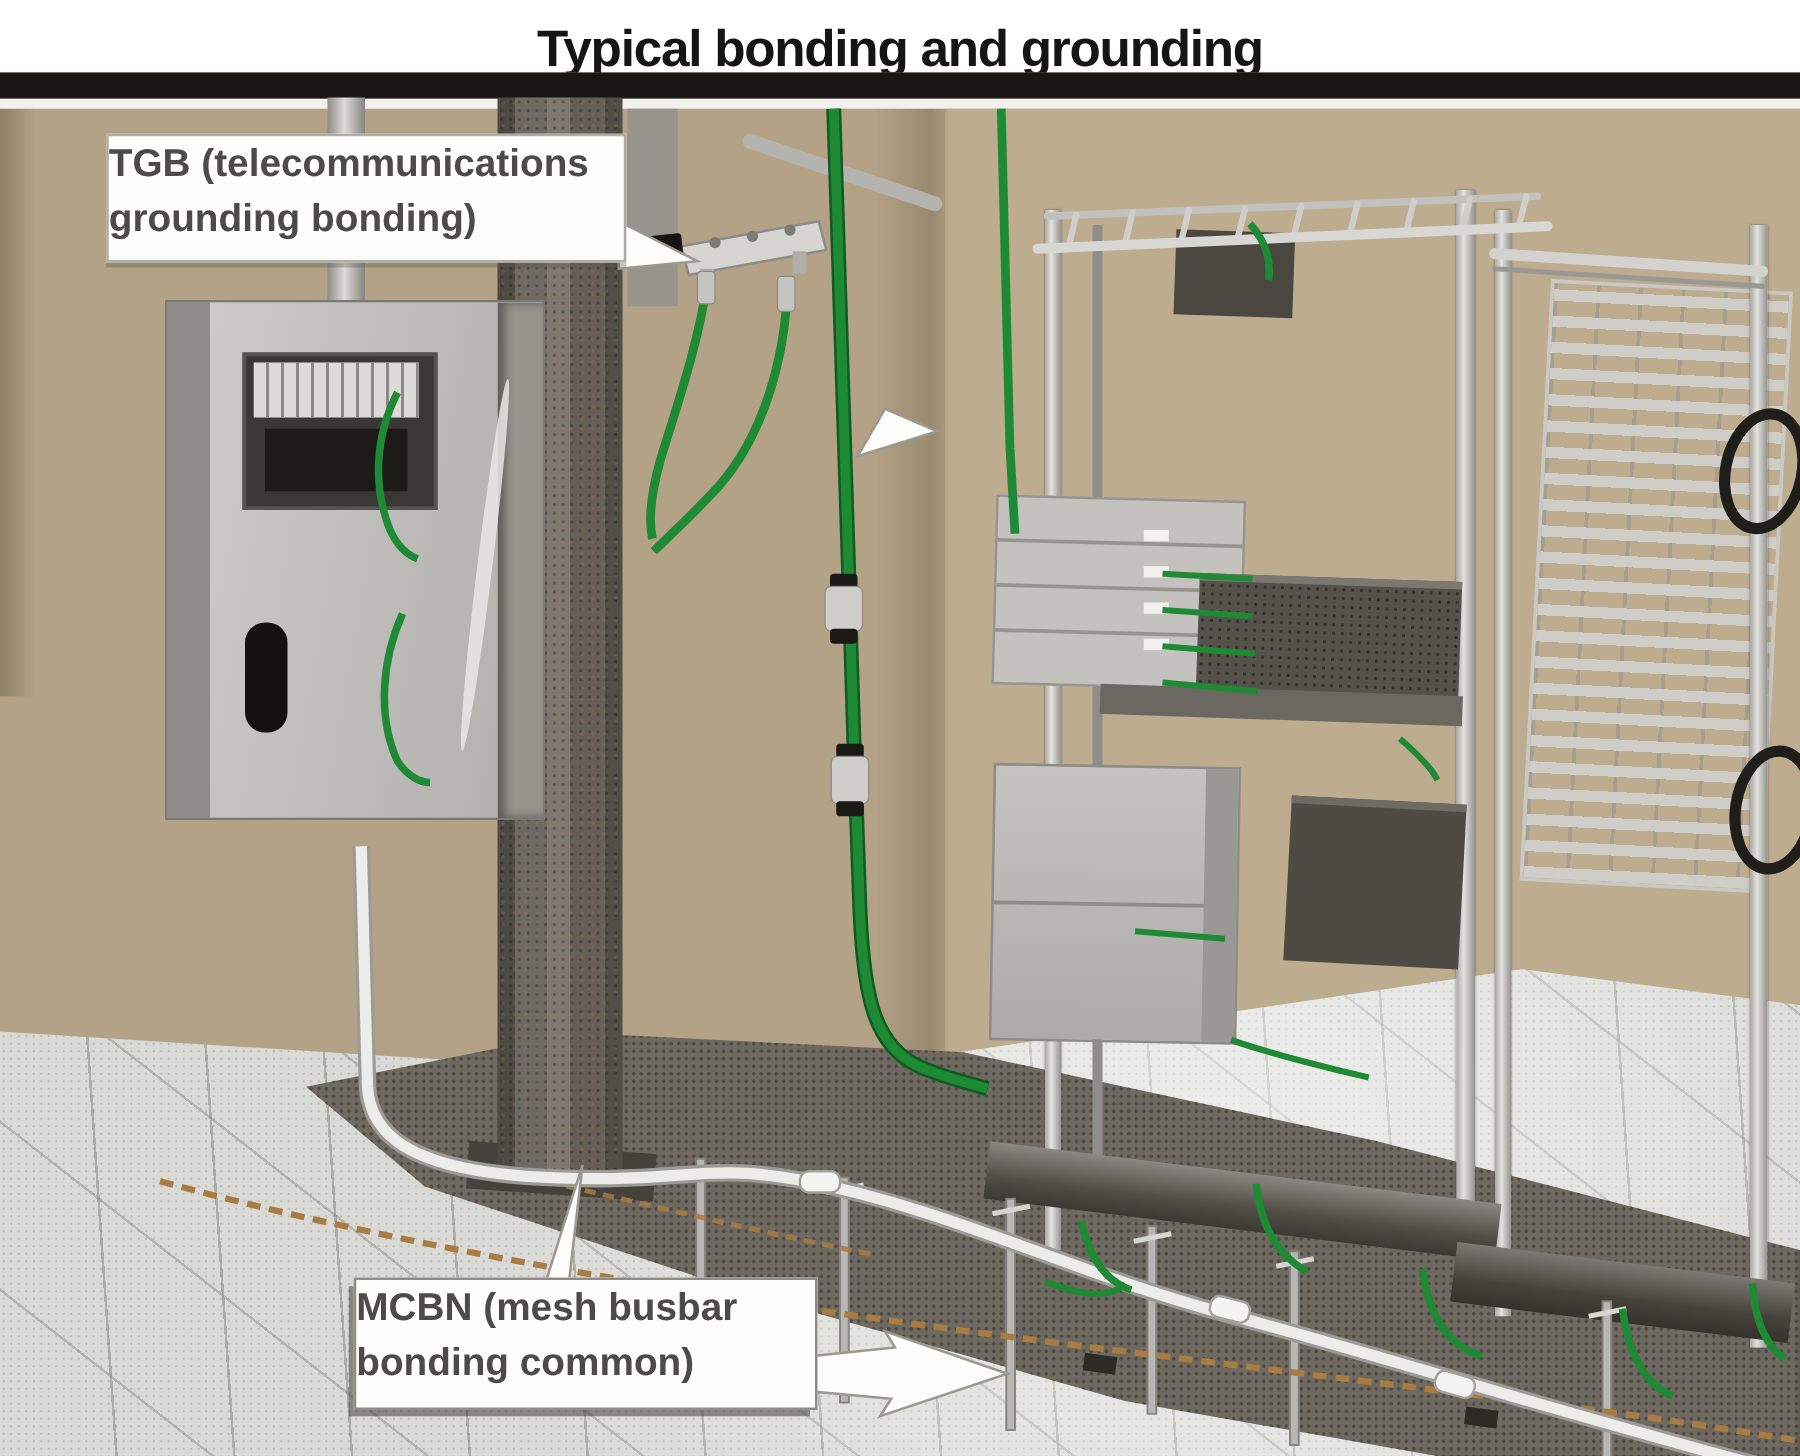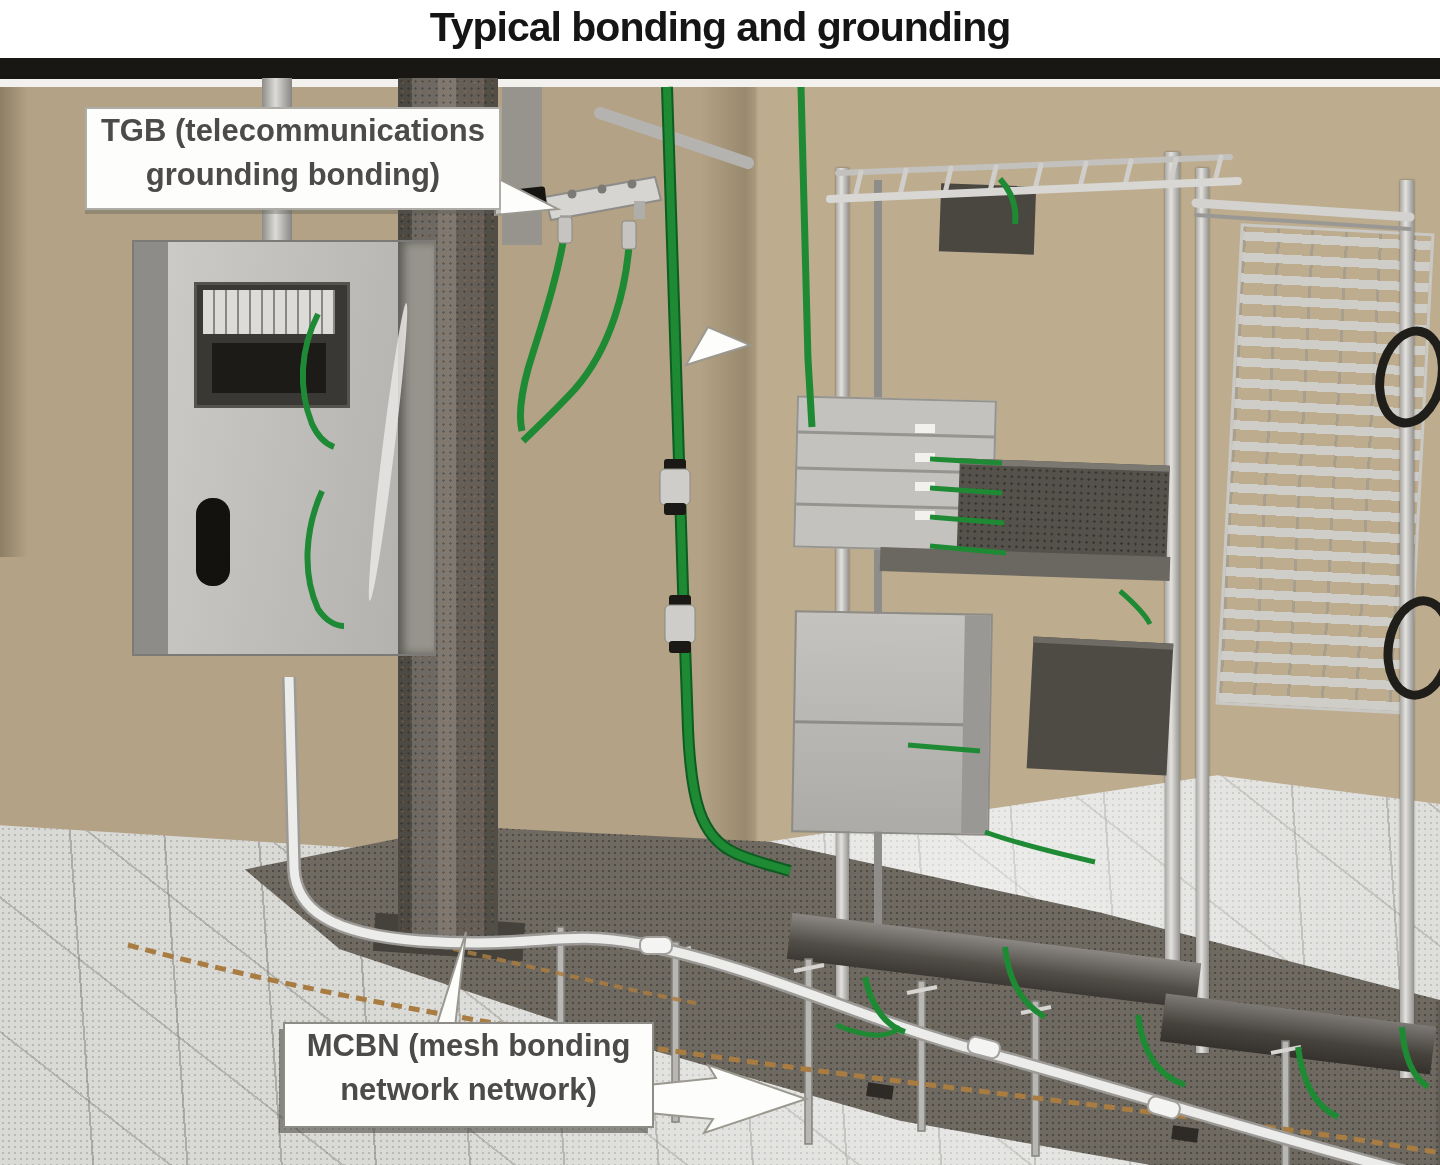--- a/index.html
+++ b/index.html
@@ -1,21 +1,21 @@
 <!DOCTYPE html>
 <html><head>
 <meta charset="utf-8">
 <style>
   html,body{margin:0;padding:0;background:#fff;}
   #stage{position:relative;width:1440px;height:1165px;overflow:hidden;background:#fff;
          font-family:"Liberation Sans",sans-serif;}
   .abs{position:absolute;}
   
   #title-bar{left:0;top:0;width:1440px;height:58px;background:#ffffff;text-align:center;}
-  #title-bar h1{margin:0;padding-top:4px;font-size:41px;font-weight:bold;color:#151515;
+  #title-bar h1{margin:0;padding-top:16px;font-size:41px;font-weight:bold;color:#151515;
                 letter-spacing:-1px;}
   
   #illo{left:0;top:58px;width:1440px;height:1107px;background:#b3a285;}
   .speck{background-image:radial-gradient(rgba(96,80,52,.22) 1.2px,transparent 1.4px),
                            radial-gradient(rgba(70,58,38,.14) 1px,transparent 1.2px);
          background-size:7px 7px,11px 11px;background-position:0 0,3px 5px;}
   #ceiling-band{left:0;top:0;width:1440px;height:21px;background:#191713;}
   #ceiling-line{left:0;top:21px;width:1440px;height:8px;background:#f2f1ee;}
   #wall-right{left:756px;top:29px;width:684px;height:800px;background:#bdac8e;}
   #corner-shade{left:700px;top:29px;width:58px;height:800px;
@@ -85,21 +85,21 @@
     background-image:radial-gradient(rgba(20,18,15,.5) 1.2px,transparent 1.4px);background-size:7px 7px;}
   #shelf{left:880px;top:494px;width:290px;height:24px;background:#6b6862;transform:rotate(2deg);}
   #cabinet{left:793px;top:554px;width:194px;height:218px;transform:rotate(1deg);
     background:linear-gradient(180deg,#c4c3c0,#acaba8);border:2px solid #8e8c88;}
   #cabinet .seam{position:absolute;left:0;top:108px;width:100%;height:3px;background:#8e8c88;}
   #cabinet .sideface{position:absolute;right:0;top:0;width:26px;height:100%;background:#9a9895;}
   #darkbox2{left:1030px;top:582px;width:140px;height:126px;background:#4e4b45;transform:rotate(3deg);
     border-top:6px solid #6e6b65;}
   #topunit{left:940px;top:127px;width:95px;height:68px;background:#4a4741;transform:rotate(2deg);}
   
-  .callout{background:#fdfdfc;border:2px solid #aeaca6;text-align:center;color:#4c4b49;
+  .callout{background:#fdfdfc;border:2px solid #aeaca6;text-align:left;color:#4c4b49;
     font-weight:bold;font-size:31px;line-height:44px;box-shadow:0 4px 0 rgba(90,88,80,.35);}
   #mcbn-label{box-shadow:-5px 6px 0 -1px rgba(70,66,58,.55);border-color:#8e8c86;}
   
   #overlay{left:0;top:0;width:1440px;height:1165px;pointer-events:none;}
 </style>
 </head>
 <body>
 
 <div id="stage">
 
@@ -287,18 +287,18 @@
         <polygon points="428,966 452,966 466,845"></polygon>
         <polygon points="648,998 716,991 708,978 806,1012 704,1046 713,1032 648,1026"></polygon>
       </g>
     </svg>
 
     <div class="abs callout" style="left:85px;top:49px;width:412px;height:99px">
       <div>TGB (telecommunications</div>
       <div>grounding bonding)</div>
     </div>
     <div id="mcbn-label" class="abs callout" style="left:283px;top:964px;width:367px;height:102px">
-      <div>MCBN (mesh bonding</div>
-      <div>network network)</div>
+      <div>MCBN (mesh busbar</div>
+      <div>bonding common)</div>
     </div>
 
   </div>
 </div>
 
 </body></html>

